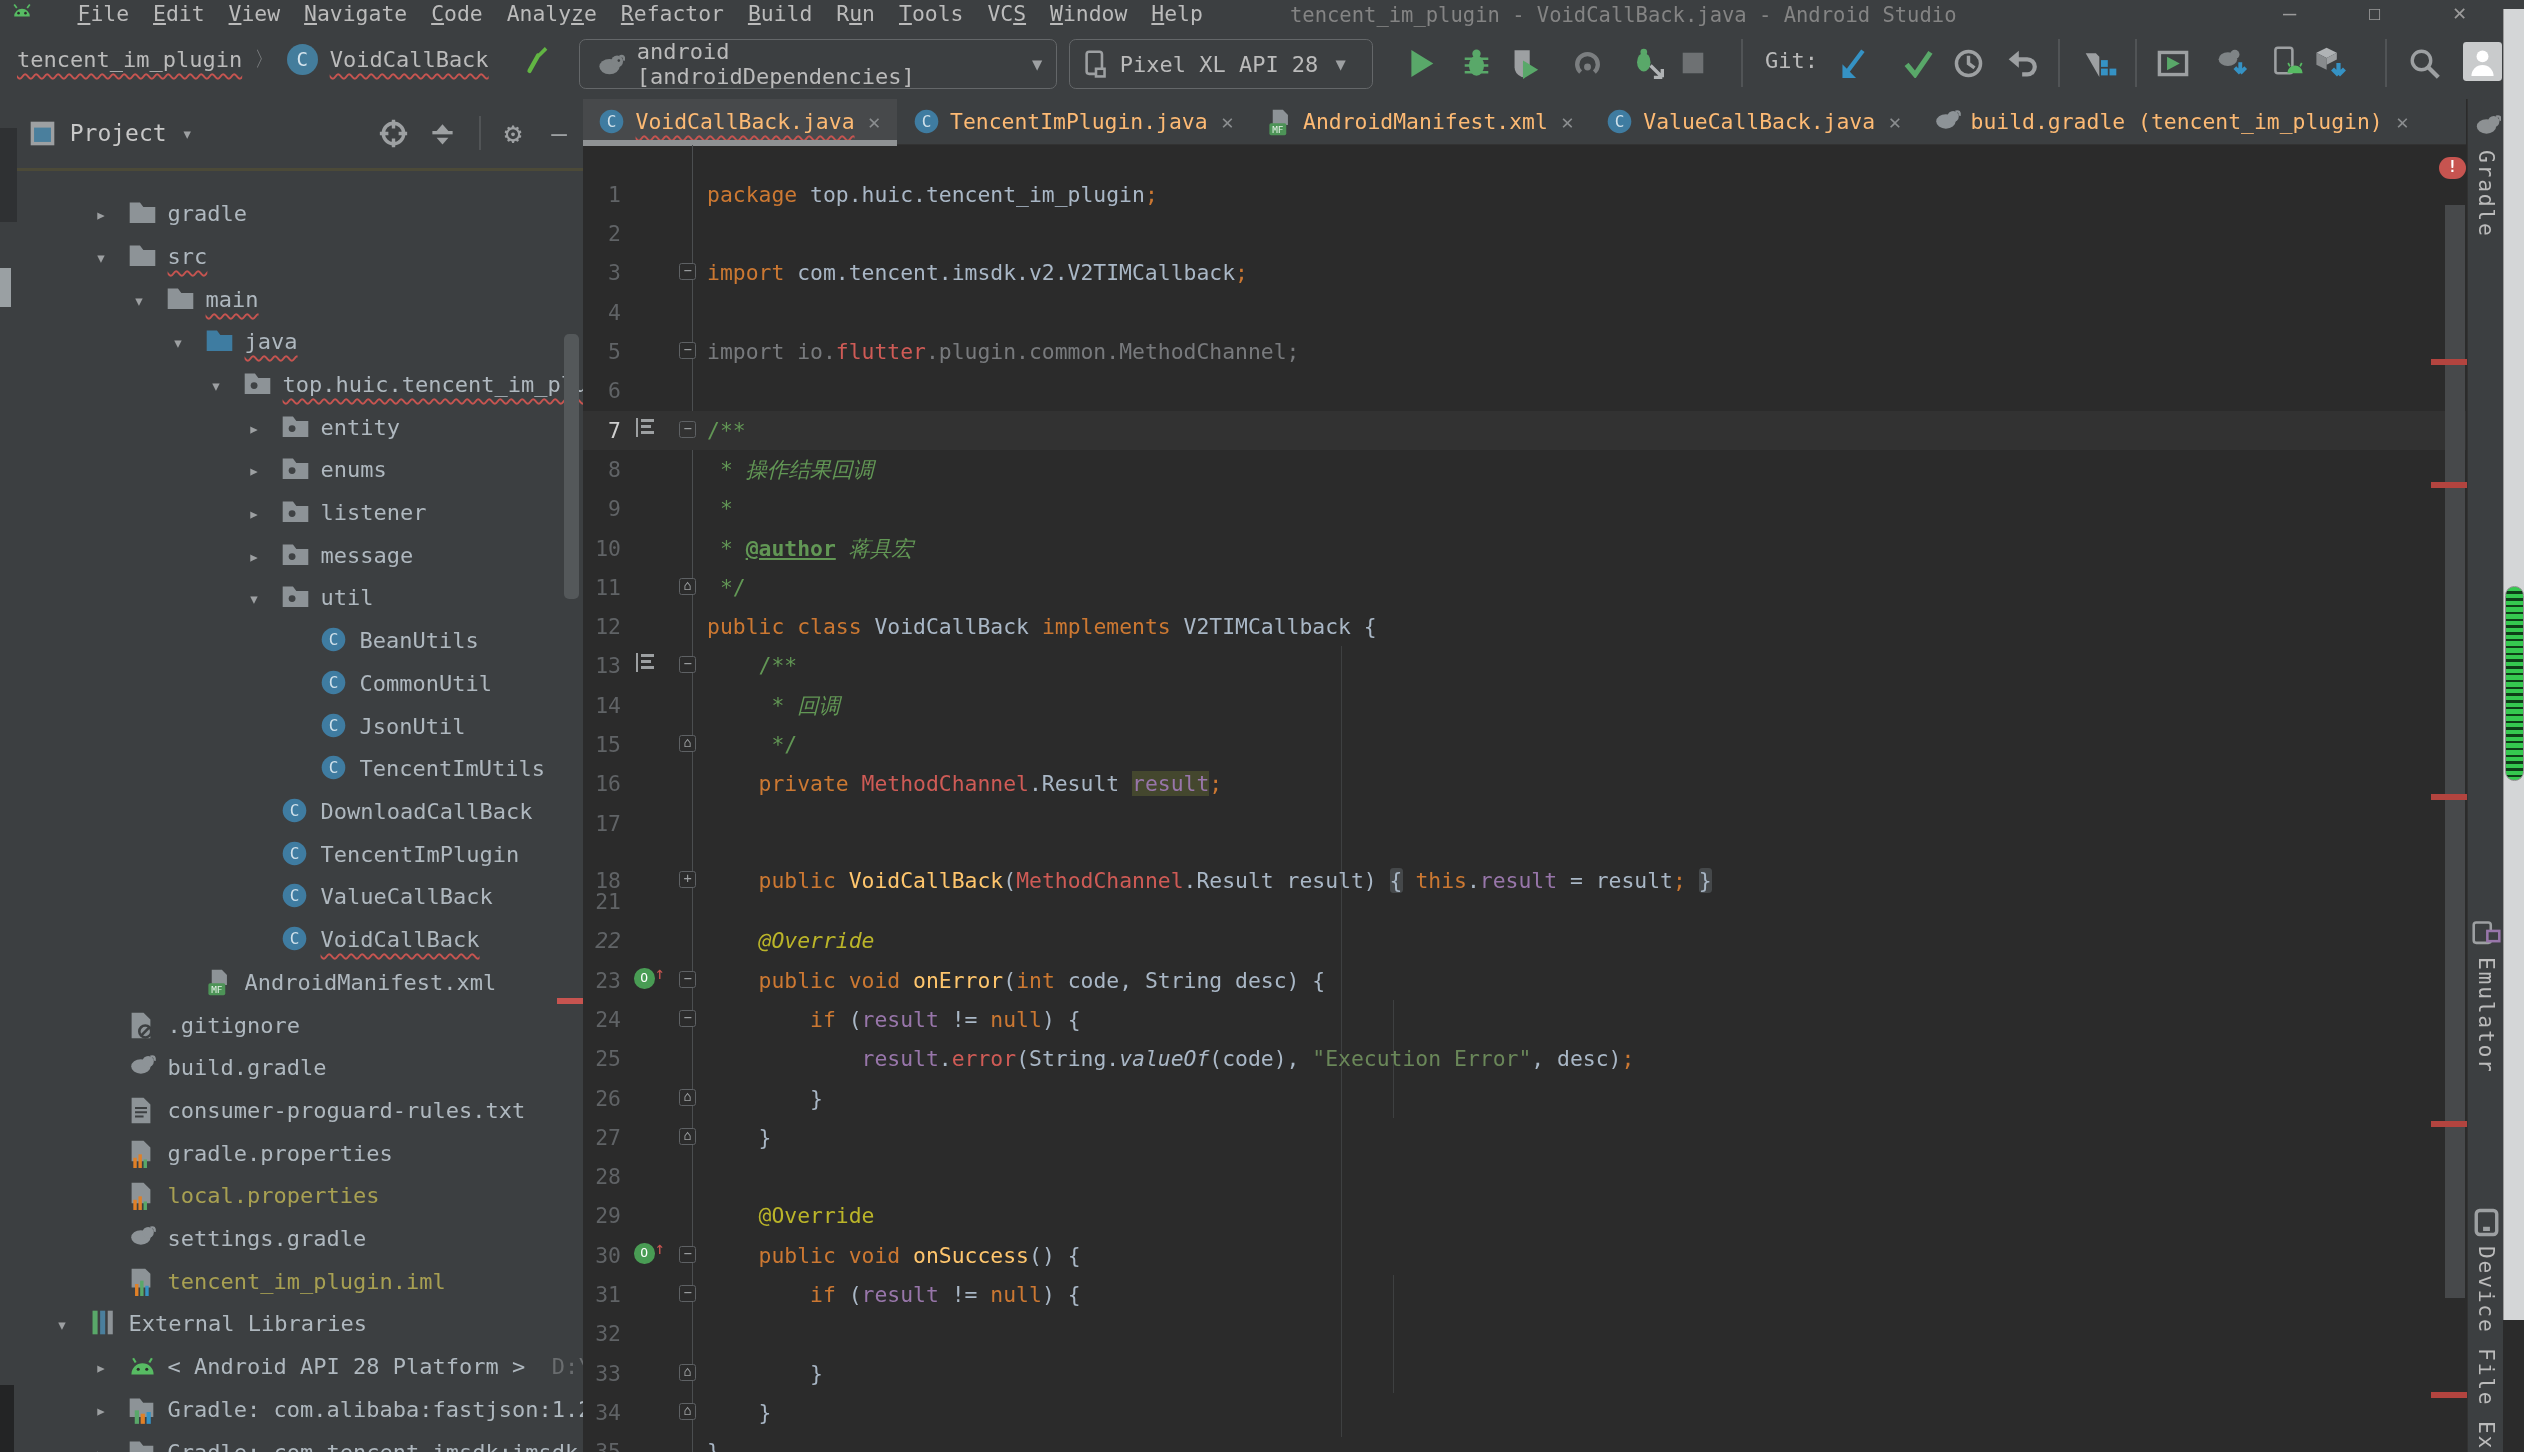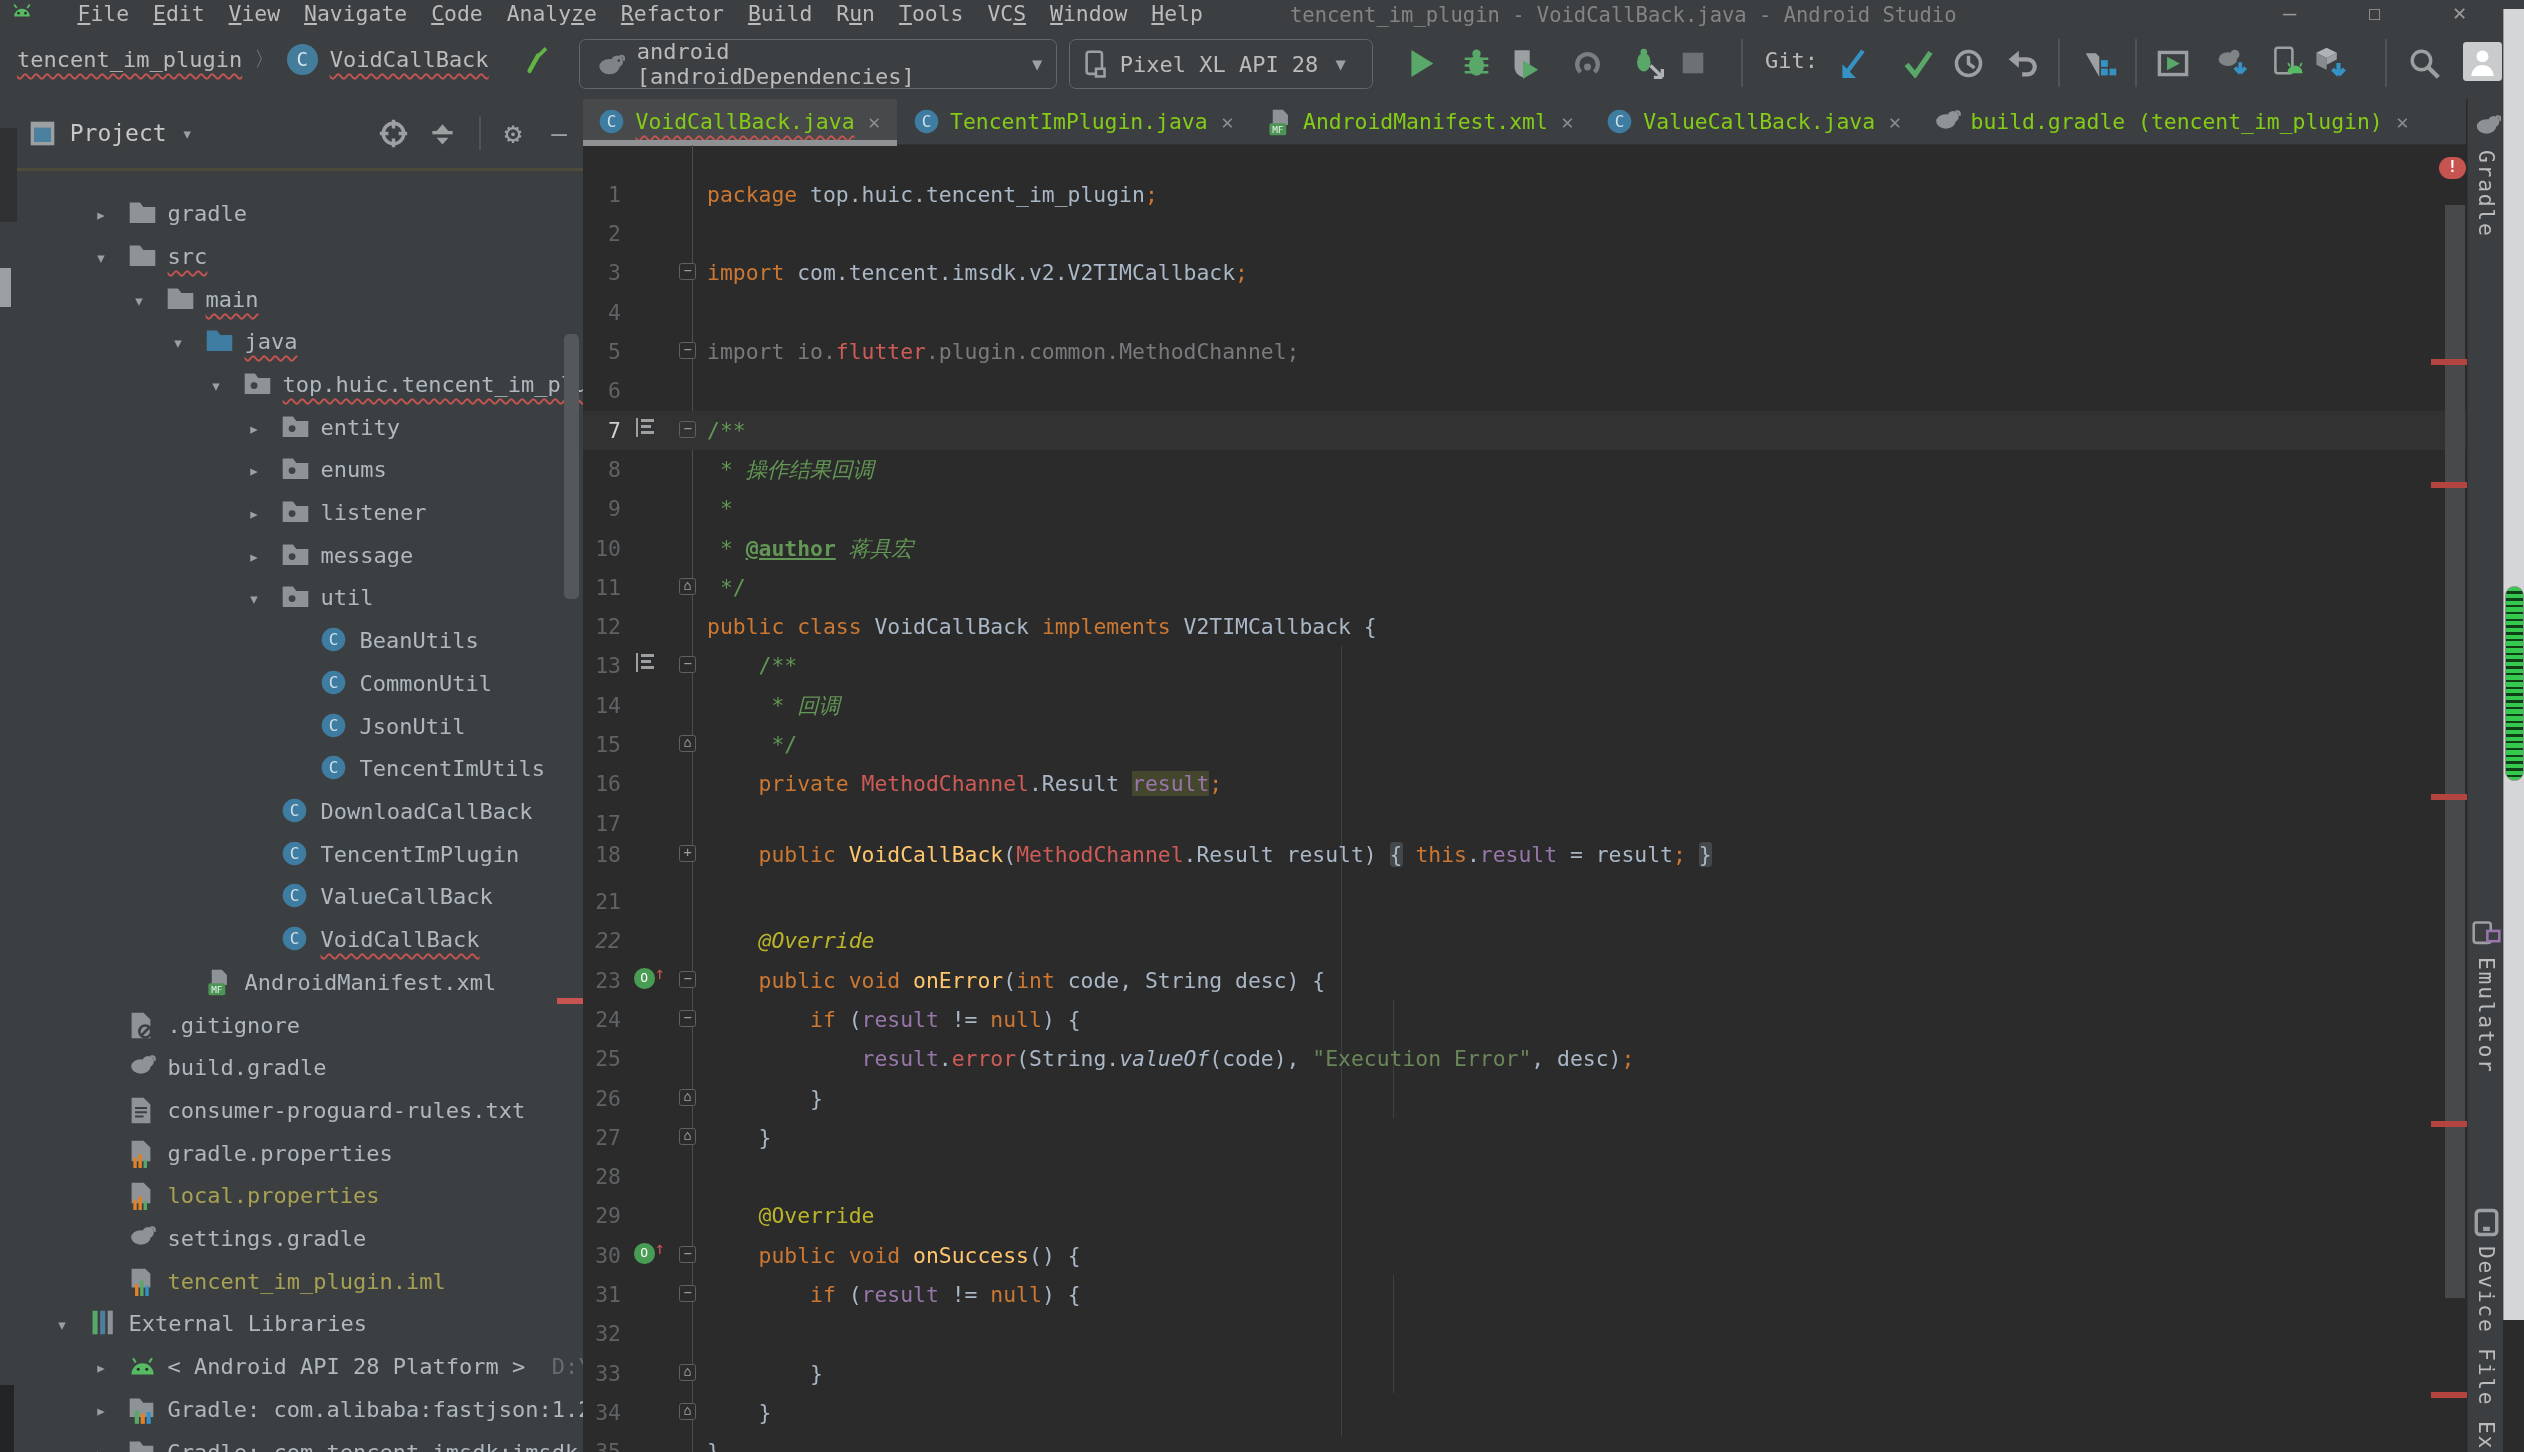--- a/index.html
+++ b/index.html
@@ -61,21 +61,21 @@
   #panel-reddash { position:absolute; left:540px; top:899px; width:26.5px; height:6px; background:#c75450; }
 
   
   #editor { position:absolute; left:583px; top:99px; width:1883px; height:1354px; background:#2b2b2b; }
   #tabbar { position:absolute; left:0; top:0; width:100%; height:46px; background:#3c3f41;
     border-bottom:1.7px solid #323232; display:flex; }
   .tab { display:flex; align-items:center; padding:0 17px 0 15.4px; gap:10.2px; position:relative; }
   .tab.active { background:#47494b; }
   .tab.active::after { content:""; position:absolute; left:0; bottom:-1.7px; width:100%; height:6px;
     background:#8f9294; }
-  .tab-label { color:#84cc16; font-size:21.4px; }
+  .tab-label { color:#fdba74; font-size:21.4px; }
   .tab-x { color:#8a8d8f; font-size:20.5px; margin-left:3.4px; }
   .tab-ico { width:27px; height:27px; position:relative; }
 
   #code { position:absolute; left:0; top:46px; width:100%; height:1308px; }
   .code-row { position:absolute; left:0; width:100%; height:39px; }
   .code-row.cur { background:#323232; }
   .ln { position:absolute; left:0; top:0; width:38px; text-align:right; color:#606366;
     font-size:21.4px; line-height:39px; }
   .cur .ln { color:#d0d0d0; }
   .gut-ico { position:absolute; left:51px; top:5.1px; width:31px; height:29px; }
@@ -804,21 +804,21 @@
             <span class="code-text"><span class="tk-doc">     */</span></span>
           </div>
           <div class="code-row" style="top: 619px;">
             <span class="ln">16</span>
             <span class="code-text"><span class="tk-pl">    </span><span class="tk-kw">private</span><span class="tk-pl"> </span><span class="tk-er">MethodChannel</span><span class="tk-pl">.Result </span><span class="tk-fhl">result</span><span class="tk-kw">;</span></span>
           </div>
           <div class="code-row" style="top: 659px;">
             <span class="ln">17</span>
             <span class="code-text"></span>
           </div>
-          <div class="code-row" style="top: 690px;">
+          <div class="code-row" style="top: 716px;">
             <span class="ln">18</span>
             <span class="fold">+</span>
             <span class="code-text"><span class="tk-pl">    </span><span class="tk-kw">public</span><span class="tk-pl"> </span><span class="tk-mth">VoidCallBack</span><span class="tk-pl">(</span><span class="tk-er">MethodChannel</span><span class="tk-pl">.Result result) </span><span class="tk-chip">{</span><span class="tk-pl"> </span><span class="tk-kw">this</span><span class="tk-pl">.</span><span class="tk-fld">result</span><span class="tk-pl"> = result</span><span class="tk-kw">;</span><span class="tk-pl"> </span><span class="tk-chip">}</span></span>
           </div>
           <div class="code-row" style="top: 737px;">
             <span class="ln">21</span>
             <span class="code-text"></span>
           </div>
           <div class="code-row" style="top: 776px; font-style: italic;">
             <span class="ln">22</span>

